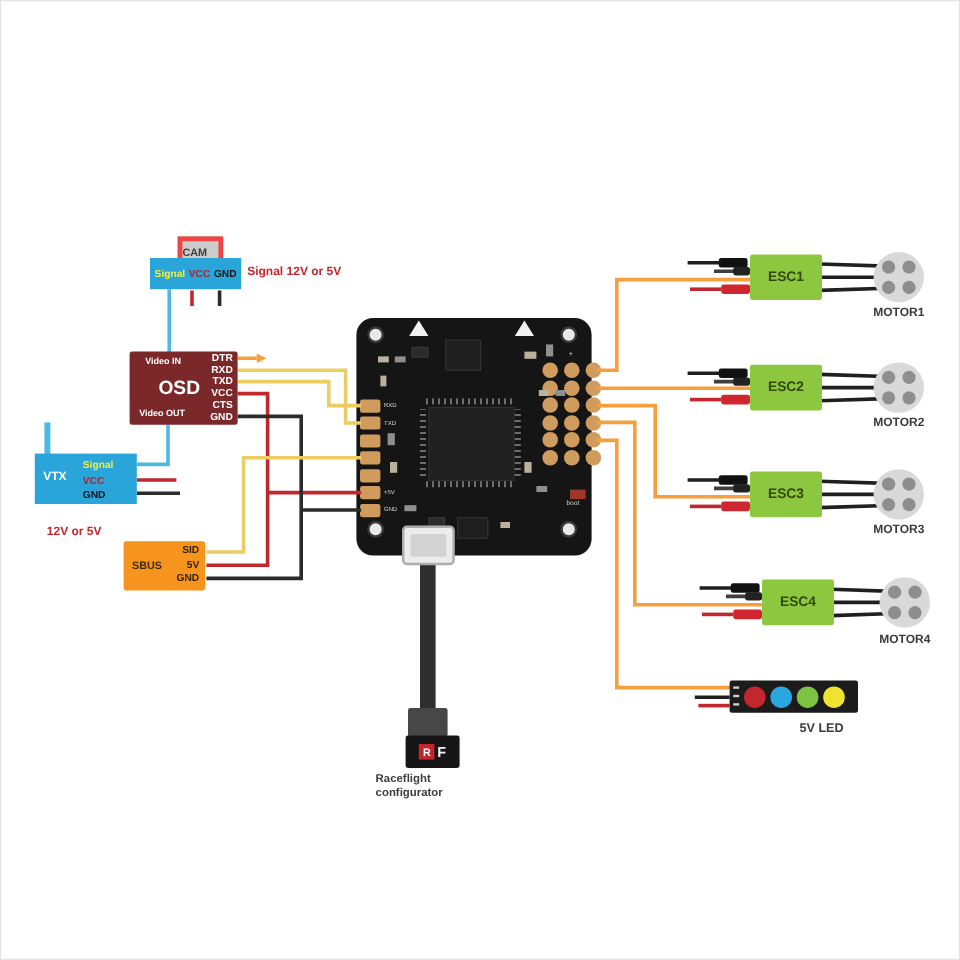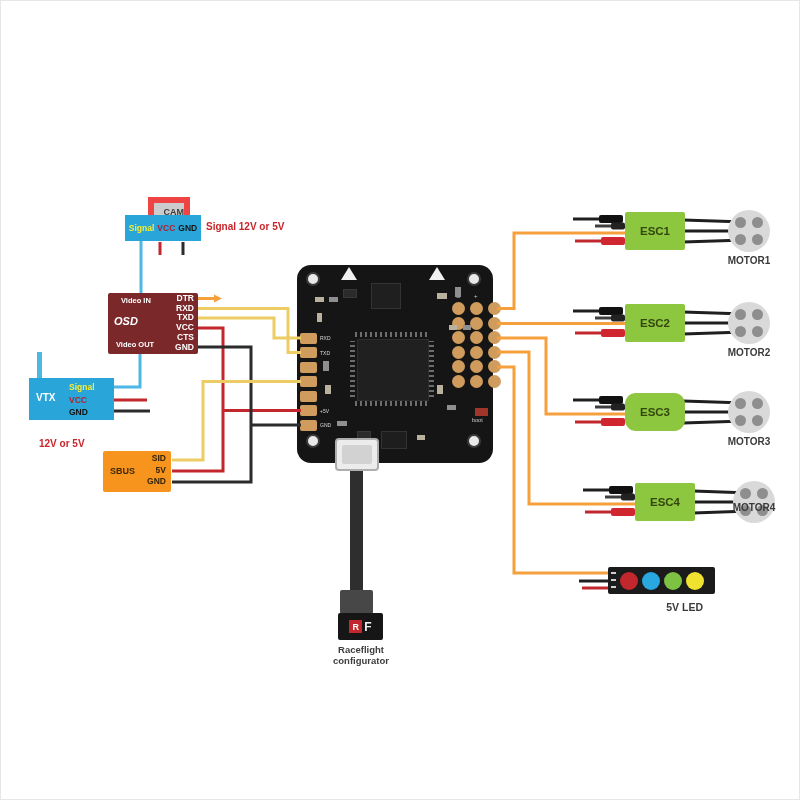--- a/index.html
+++ b/index.html
@@ -16,30 +16,30 @@
   .wo{stroke:var(--wire-orange);stroke-width:3.5;}
   .wr{stroke:var(--wire-red);}
   .wk{stroke:var(--wire-dark);}
   .wc{stroke:var(--wire-cyan);}
   .wg{stroke:#3e3e3e;}
   .wm{stroke:#1f1f1f;}
   .thin{stroke-width:2.6;}
   
   .module{position:absolute;z-index:3;}
   .cam-box{left:147px;top:196px;width:30px;height:17px;background:var(--cam-gray);
-    border:6px solid #ef4444;color:#3c3c3c;font-size:9px;display:flex;align-items:center;justify-content:flex-end;}
+    border:4px solid #ef4444;color:#3c3c3c;font-size:9px;display:flex;align-items:center;justify-content:flex-start;}
   .cam-conn{left:124px;top:214px;width:76px;height:26px;background:var(--cyan-box);
     display:flex;align-items:center;justify-content:center;gap:3px;font-size:8.5px;}
   .t-signal{color:var(--pin-signal-yellow);}
   .t-vcc{color:var(--pin-vcc-red);}
   .t-gnd{color:var(--pin-gnd-dark);}
   .note{position:absolute;z-index:3;color:var(--note-red);font-size:10px;white-space:nowrap;}
   .osd-box{left:107px;top:292px;width:90px;height:61px;background:var(--osd-maroon);border-radius:2px;color:#fff;}
   .osd-box .vin{position:absolute;left:13px;top:3px;font-size:7.5px;}
-  .osd-box .ttl{position:absolute;left:6px;top:22px;font-size:11px;font-style:italic;}
+  .osd-box .ttl{position:absolute;left:24px;top:22px;font-size:16px;}
   .osd-box .vout{position:absolute;left:8px;top:47px;font-size:7.5px;}
   .osd-pins{position:absolute;right:4px;top:1px;text-align:right;font-size:8.5px;line-height:9.7px;}
   .vtx-box{left:28px;top:377px;width:85px;height:42px;background:var(--cyan-box);color:#fff;}
   .vtx-box .ttl{position:absolute;left:7px;top:14px;font-size:10px;}
   .vtx-pins{position:absolute;left:40px;top:3px;font-size:8.5px;line-height:12.5px;}
   .vtx-ant{left:36px;top:351px;width:5px;height:27px;background:var(--wire-cyan);z-index:3;}
   .sbus-box{left:102px;top:450px;width:68px;height:41px;background:var(--sbus-orange);border-radius:2px;}
   .sbus-box .ttl{position:absolute;left:7px;top:15px;font-size:9px;color:#3f2a08;}
   .sbus-pins{position:absolute;right:5px;top:2px;text-align:right;font-size:8.5px;line-height:11.5px;color:#33230a;}
   
@@ -62,21 +62,21 @@
   
   .usb{left:334px;top:437px;width:44px;height:33px;background:#ececec;border:2px solid #adadad;
     border-radius:4px;box-sizing:border-box;z-index:3;}
   .usb .inner{position:absolute;left:5px;top:5px;right:5px;bottom:5px;background:#d2d2d2;border-radius:2px;}
   .cable{left:349px;top:468px;width:13px;height:123px;background:var(--usb-black);z-index:2;}
   .relief{left:339px;top:589px;width:33px;height:24px;background:#474747;border-radius:2px;z-index:3;}
   .rf-box{left:337px;top:612px;width:45px;height:27px;background:#161616;border-radius:2px;
     display:flex;align-items:center;justify-content:center;gap:2px;z-index:3;}
   .rf-r{width:13px;height:13px;background:var(--rf-red);color:#fff;font-size:9px;display:flex;align-items:center;justify-content:center;}
   .rf-f{color:#f2f2f2;font-size:12px;}
-  .usb-label{left:312px;top:643px;width:96px;text-align:center;font-size:9.5px;color:#3d3d3d;line-height:11px;z-index:3;}
+  .usb-label{left:312px;top:643px;width:96px;text-align:left;font-size:9.5px;color:#3d3d3d;line-height:11px;z-index:3;}
   
   .esc-box{position:absolute;width:60px;height:38px;background:var(--esc-green);border-radius:2px;
     display:flex;align-items:center;justify-content:center;color:#33470e;font-size:11.5px;z-index:3;}
   .motor{position:absolute;width:42px;height:42px;border-radius:50%;background:var(--motor-gray);z-index:3;}
   .motor i{position:absolute;width:11px;height:11px;border-radius:50%;background:var(--motor-dot);}
   .motor i:nth-child(1){left:7px;top:7px;} .motor i:nth-child(2){left:24px;top:7px;}
   .motor i:nth-child(3){left:7px;top:24px;} .motor i:nth-child(4){left:24px;top:24px;}
   .motor-label{position:absolute;width:70px;text-align:center;font-size:10px;color:#3a3a3a;z-index:3;}
   
   .led-strip{left:607px;top:566px;width:107px;height:27px;background:#1b1b1b;border-radius:2px;z-index:3;}
@@ -309,41 +309,41 @@
     <span>ESC2</span>
     </div>
   <div class="motor" style="left:727px;top:301px;">
     <i></i>
       <i></i>
       <i></i>
       <i></i>
     </div>
   <div class="motor-label" style="left:713px;top:346px;">MOTOR2</div>
 
-  <div class="esc-box" style="left:624px;top:392px;border-radius:11px;">
+  <div class="esc-box" style="left:624px;top:392px;">
     <span>ESC3</span>
     </div>
   <div class="motor" style="left:727px;top:390px;">
     <i></i>
       <i></i>
       <i></i>
       <i></i>
     </div>
   <div class="motor-label" style="left:713px;top:435px;">MOTOR3</div>
 
   <div class="esc-box" style="left:634px;top:482px;">
     <span>ESC4</span>
     </div>
   <div class="motor" style="left:732px;top:480px;">
     <i></i>
       <i></i>
       <i></i>
       <i></i>
     </div>
-  <div class="motor-label" style="left:718px;top:501px;">MOTOR4</div>
+  <div class="motor-label" style="left:718px;top:527px;">MOTOR4</div>
 
   <div class="module led-strip">
     <div class="led-pin" style="top:5px;"></div>
     <div class="led-pin" style="top:12px;"></div>
     <div class="led-pin" style="top:19px;"></div>
     <i class="ld-r"></i>
     <i class="ld-b"></i>
     <i class="ld-g"></i>
     <i class="ld-y"></i>
   </div>

